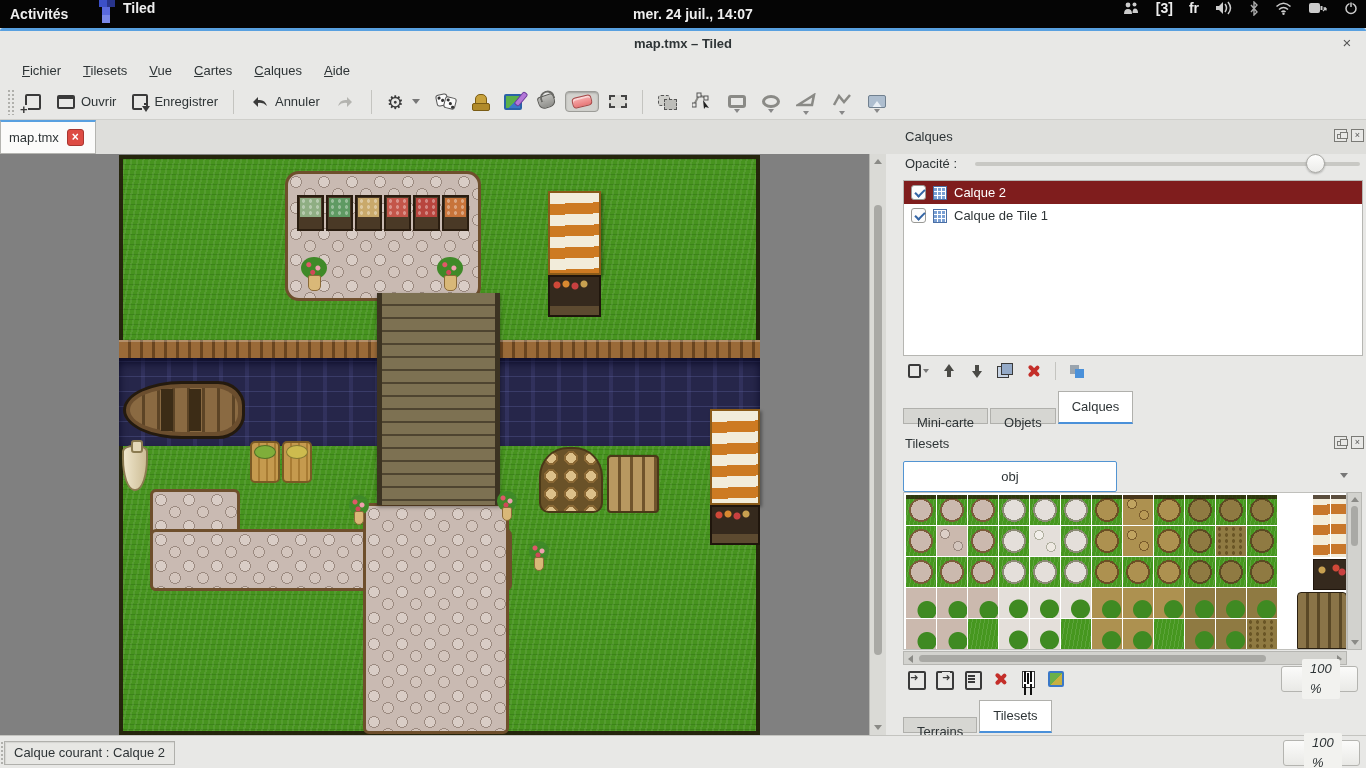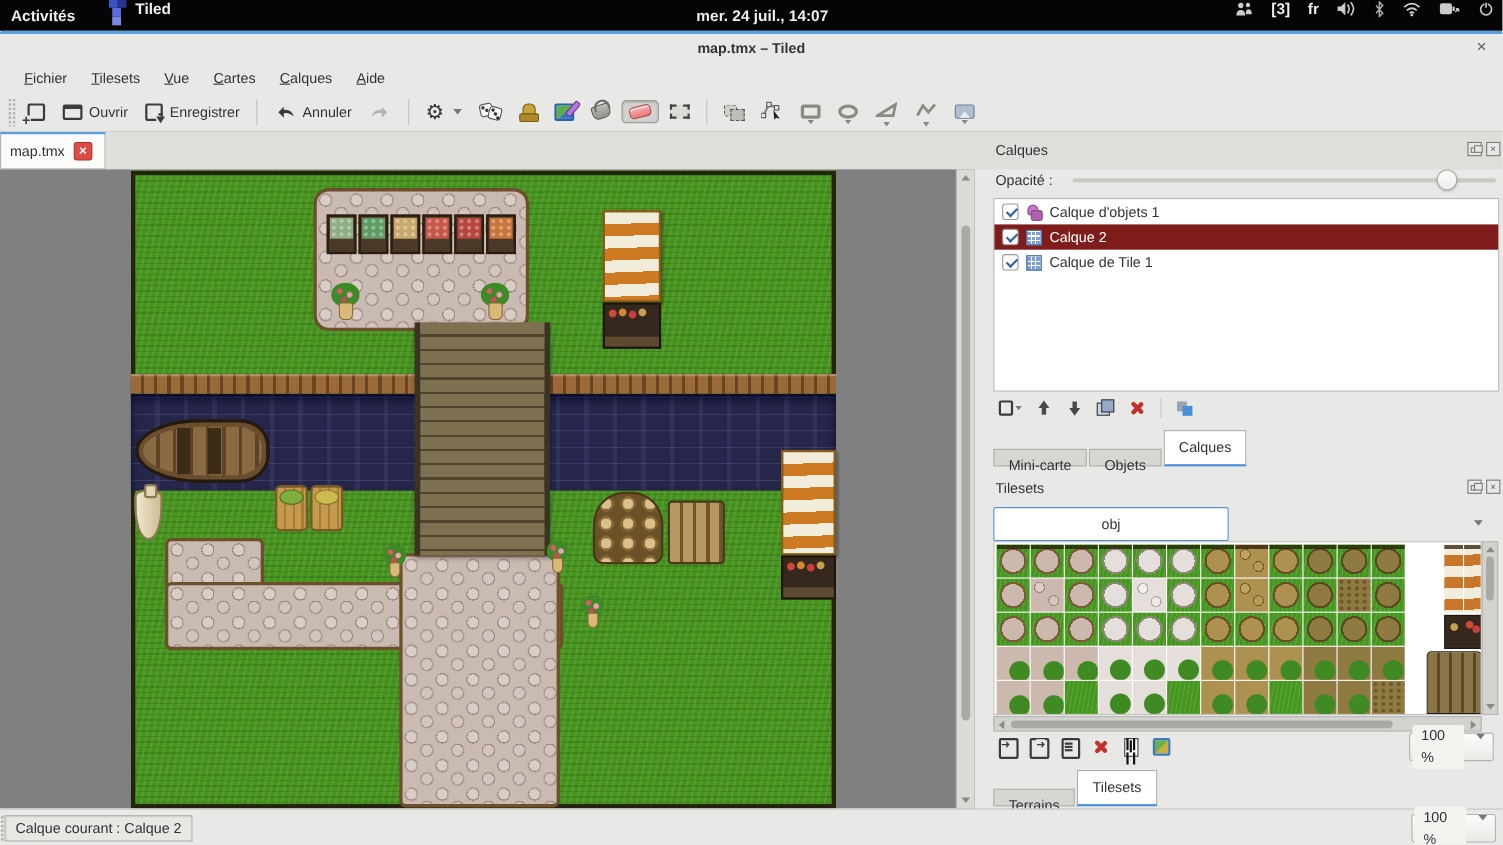--- a/index.html
+++ b/index.html
@@ -201,21 +201,21 @@
   .ts-dg { background-color:#ad9150; background-image:radial-gradient(circle at 65% 72%, #3f8a22 0 9px, transparent 10px); }
   .ts-bg { background-color:#8f7a42; background-image:radial-gradient(circle at 65% 72%, #3f8a22 0 9px, transparent 10px); }
   .ts-awning { background:repeating-linear-gradient(178deg, #f2ecda 0 10px, #c8772a 10px 20px); }
   .ts-crate { background:#35291d; background-image:radial-gradient(circle 3px at 8px 10px, #c8a050 0 3px, transparent 4px), radial-gradient(circle 3px at 22px 8px, #d04838 0 3px, transparent 4px), radial-gradient(circle 3px at 28px 12px, #c84040 0 3px, transparent 4px); border:1px solid #1f150c; }
   .ts-wood { background:repeating-linear-gradient(90deg, #8a7448 0 8px, #5a4826 8px 11px); border:1px solid #2a2012; border-radius:4px 4px 0 0; }
   .ts-divline { position:absolute; width:1px; background:#fff; }
 
   .scrollbar { position:absolute; background:#d2d2ce; border:1px solid #b6b6b2; }
 
   .zoom-combo { position:absolute; height:26px; background:linear-gradient(#fbfbfa,#e9e9e6); border:1px solid #b4b4b0; border-radius:3px; display:flex; align-items:center; }
-  .zoom-combo .zc-text { flex:1; padding:0 8px; background:#f2f2ef; border-radius:2px; margin:2px; line-height:20px; }
+  .zoom-combo .zc-text { flex:1; padding:0 8px; background:#f2f2ef; border-radius:2px; margin:20px; line-height:20px;font-style:italic; }
   .zoom-combo .zc-chev { padding:0 7px; }
 
   
   #statusbar { left:0; top:735px; width:1366px; height:33px; background:#e8e8e6; border-top:1px solid #c4c4c0; }
   #status-frame { position:absolute; left:4px; top:5px; height:24px; padding:0 9px; line-height:22px; border:1px solid #b0b0ac; background:#e7e7e4; box-shadow:inset 1px 1px 1px rgba(0,0,0,.08); }
   .vgrip { position:absolute; left:0; top:5px; width:5px; height:24px; background-image:radial-gradient(circle 1px, #b0b0ac 1px, transparent 1.5px); background-size:4px 4px; }
 </style>
 </head>
 <body>
 
@@ -439,25 +439,20 @@
     </div>
   <div class="abs dock-btn" style="left:1351px; top:129px;">×</div>
 
   <div class="abs" style="left:905px; top:156px;">Opacité :</div>
   <div class="abs" style="left:975px; top:162px; width:385px;">
     <div id="opacity-slider-groove"></div>
     <div id="opacity-handle" style="left:86%;"></div>
   </div>
 
   <div id="layer-list" class="abs" style="left:903px; top:180px; width:460px; height:176px;">
-    <div class="layer-row">
-      <span class="cbx"></span>
-      <span class="ly-ic ly-obj"></span>
-      <span>Calque d'objets 1</span>
-    </div>
     <div class="layer-row selected">
       <span class="cbx"></span>
       <span class="ly-ic ly-tile"></span>
       <span>Calque 2</span>
     </div>
     <div class="layer-row">
       <span class="cbx"></span>
       <span class="ly-ic ly-tile"></span>
       <span>Calque de Tile 1</span>
     </div>

